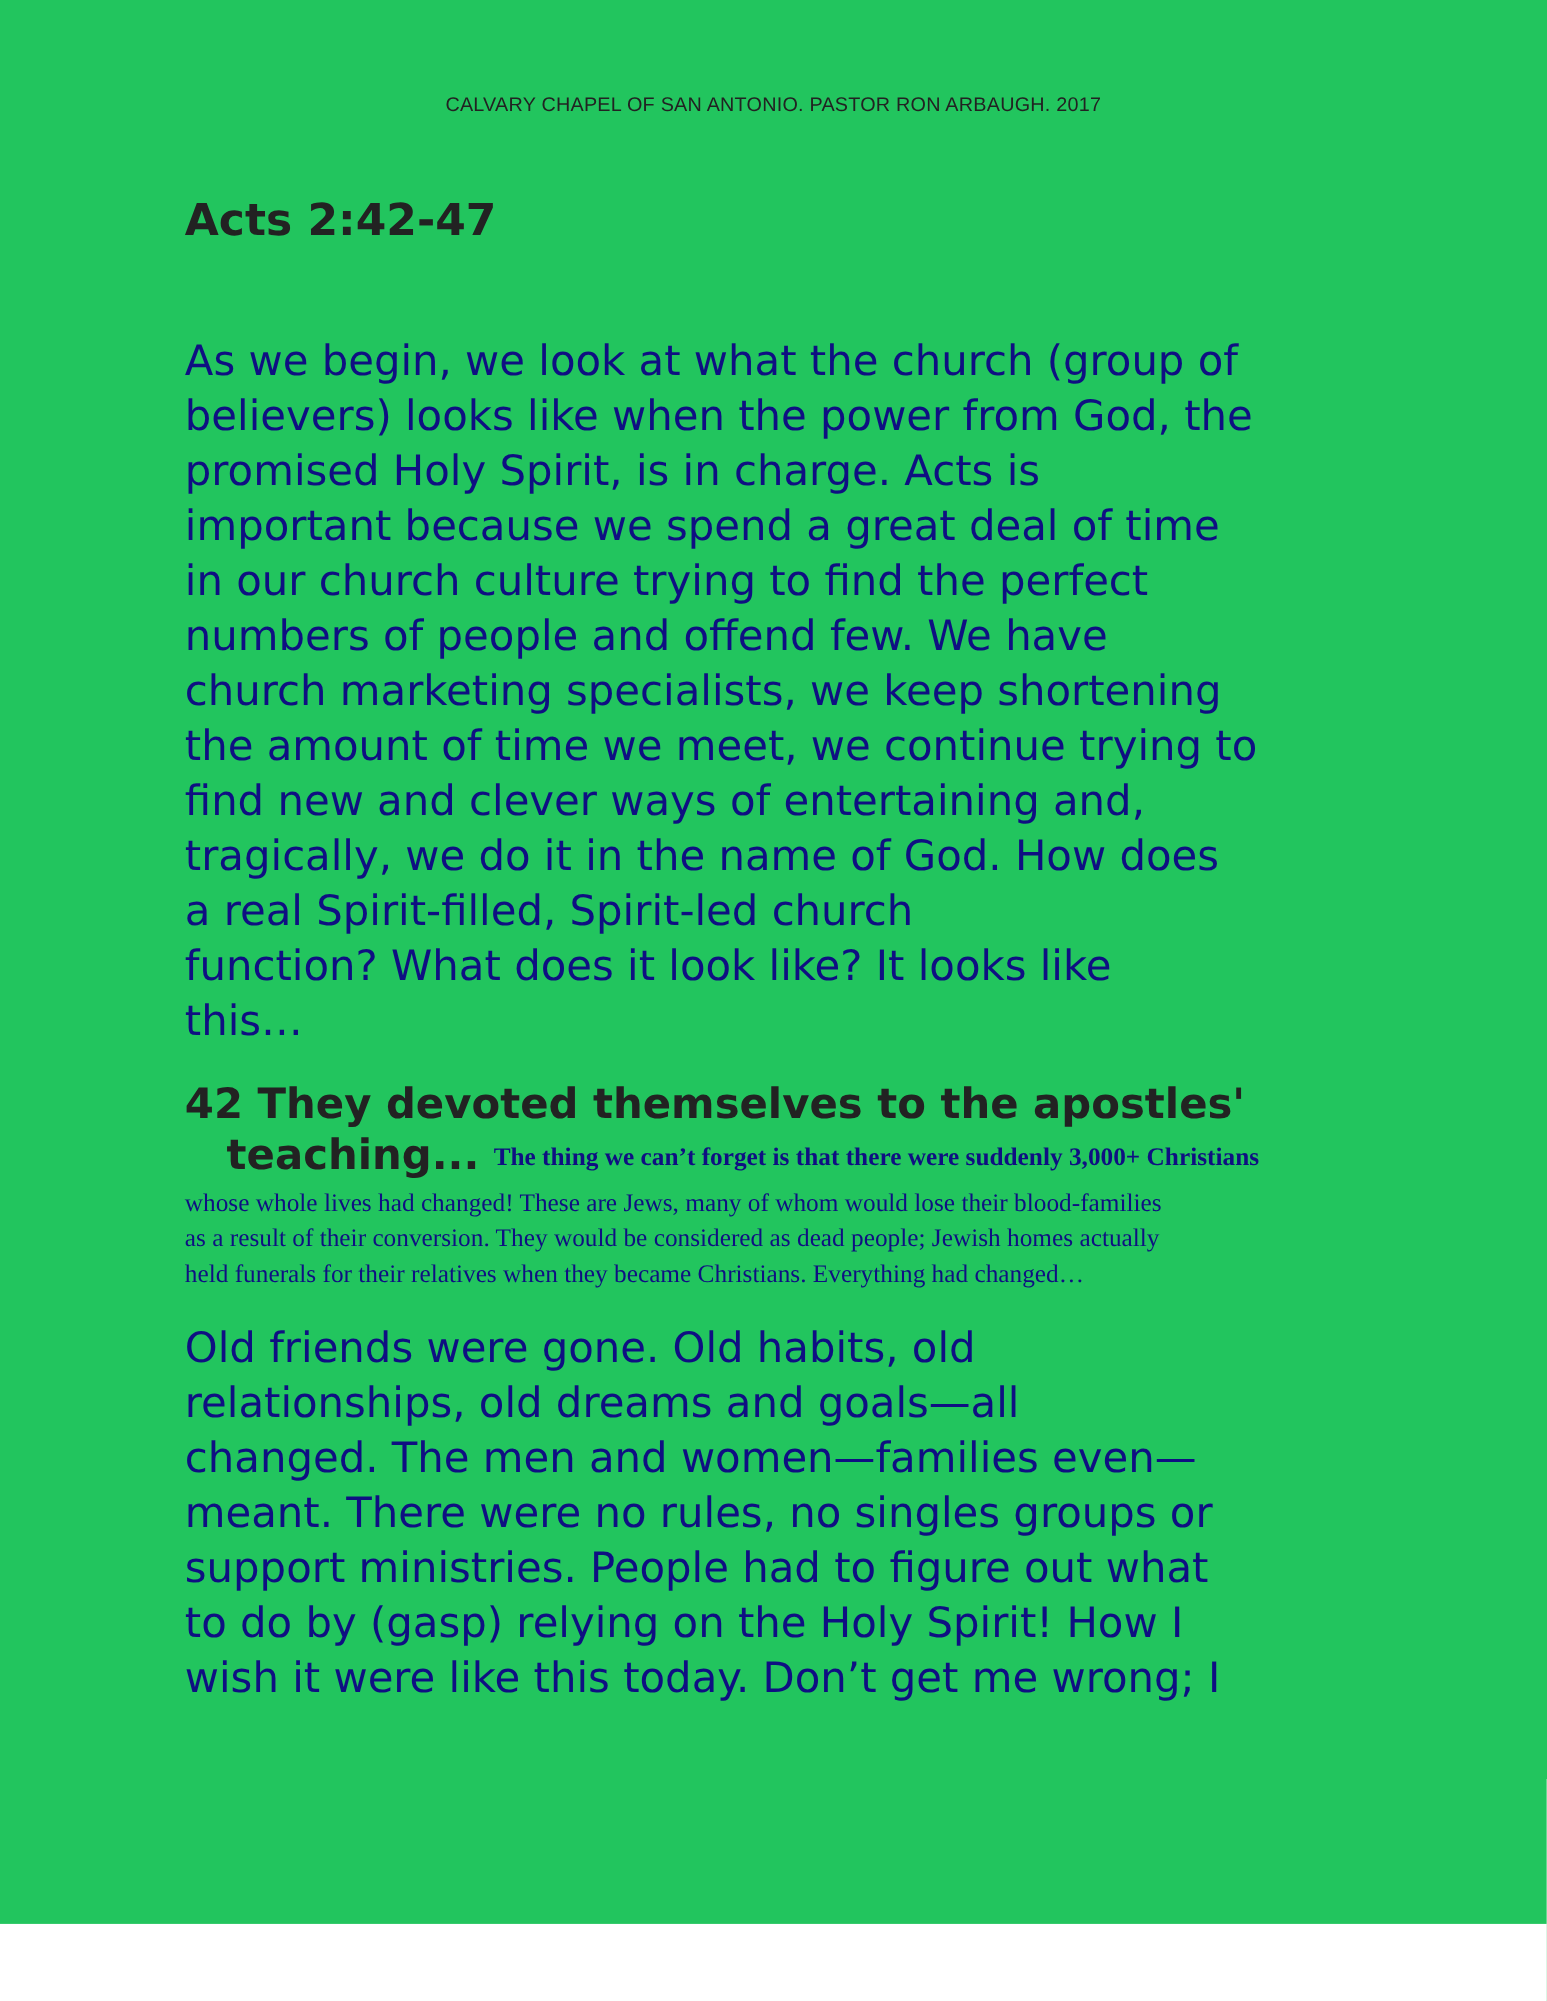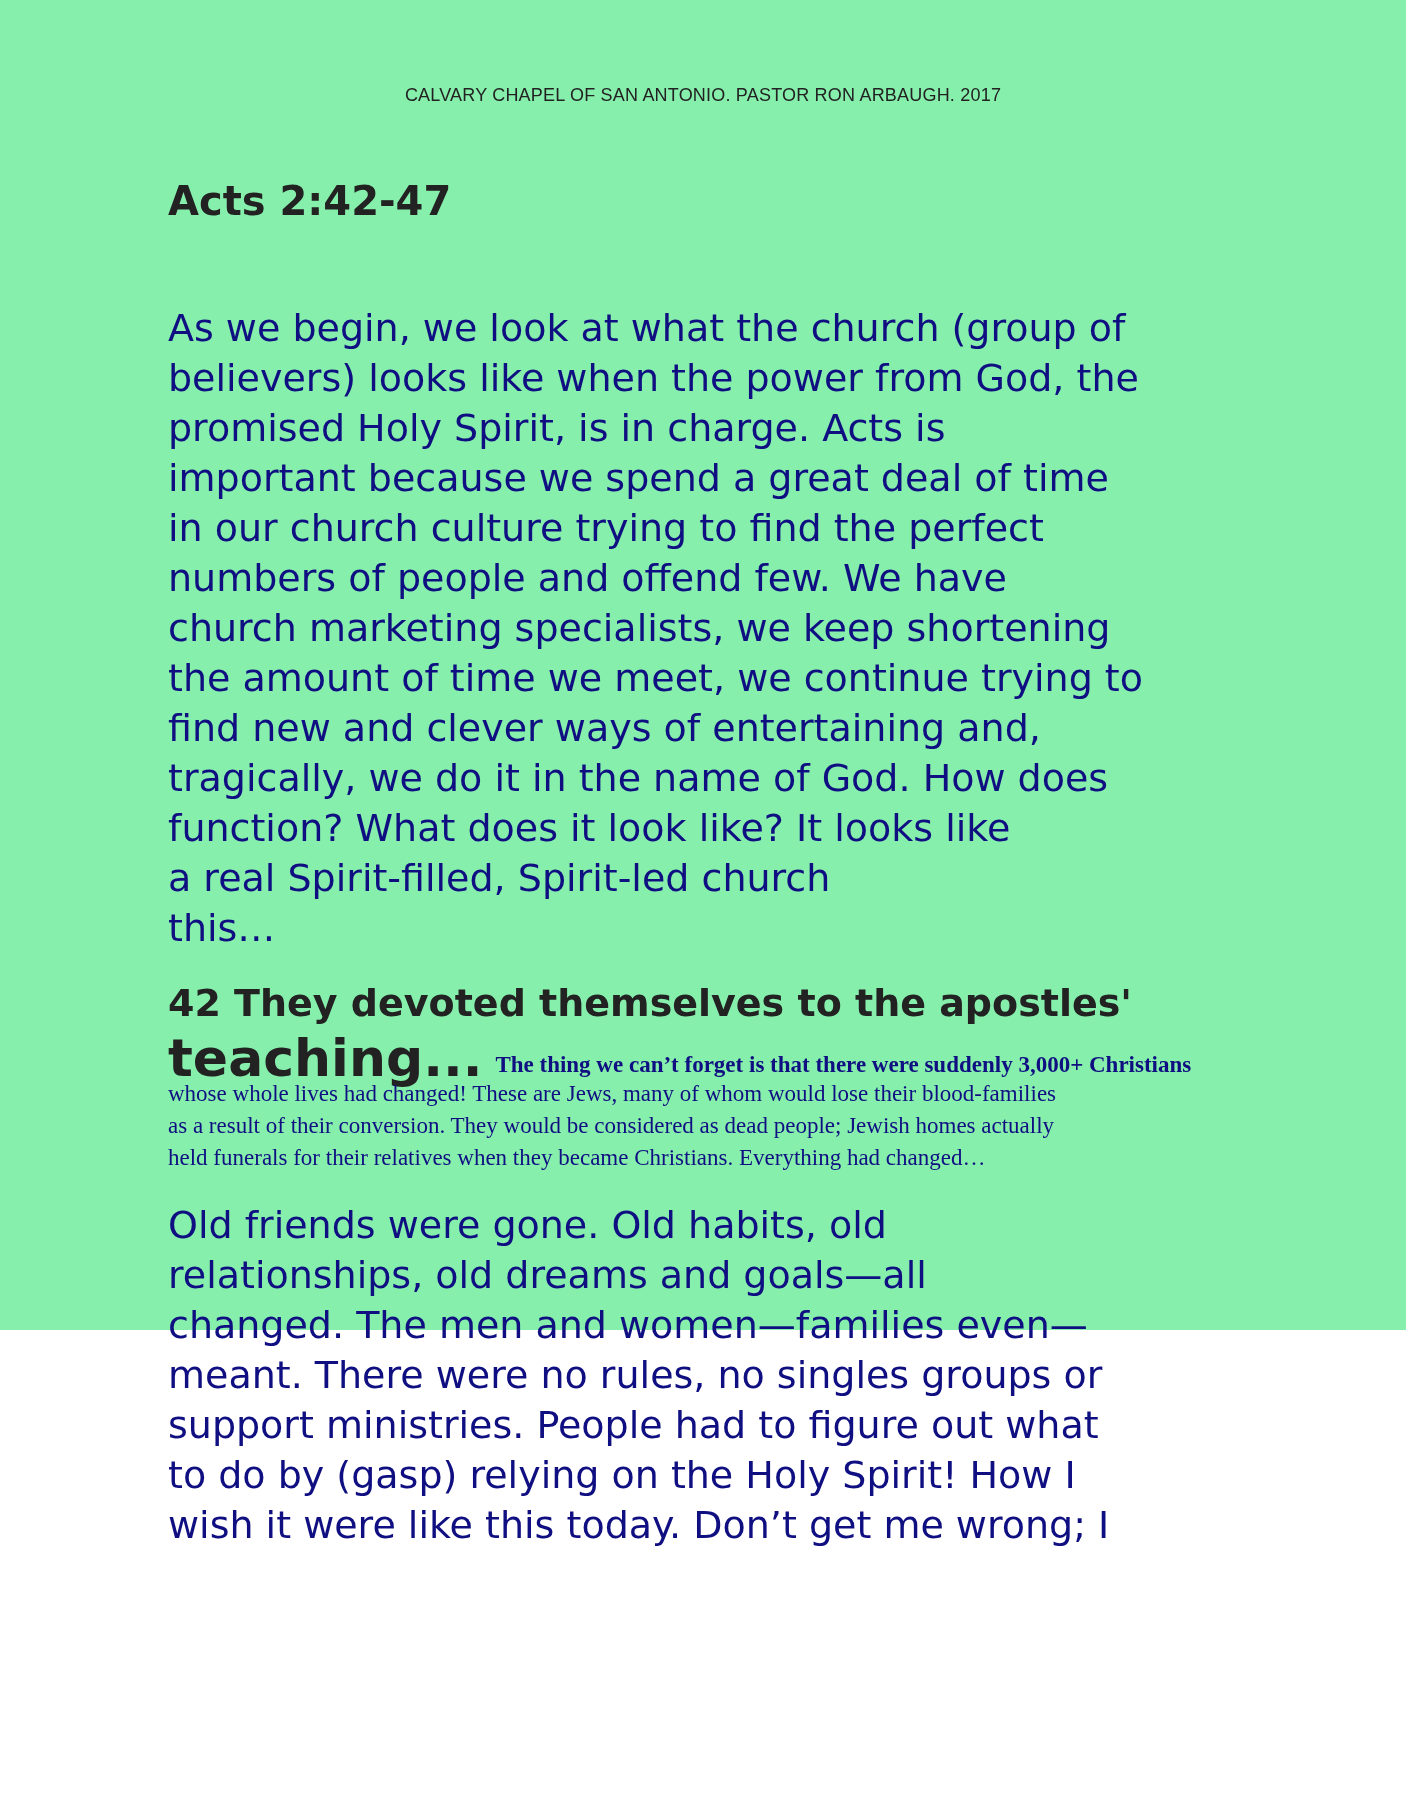--- a/index.html
+++ b/index.html
@@ -1,38 +1,38 @@
 <!DOCTYPE html>
 <html><head>
 <meta charset="utf-8">
 <style>
   html, body { margin: 0; padding: 0; background: #ffffff; }
   body { width: 1406px; height: 1819px; position: relative; overflow: hidden; }
-  .page { position: absolute; left: 0; top: 0; width: 1406px; height: 1330px; background: #86efac; }
+  .page { position: absolute; left: 0; top: 0; width: 1406px; height: 1749px; background: #22c55e; }
   .header {
     position: absolute; top: 85px; left: 0; width: 1406px; text-align: center;
     font-family: "Liberation Sans", sans-serif; font-size: 18px; color: #222222; letter-spacing: 0.2px;
   }
   .title {
     position: absolute; left: 168px; top: 178px;
     font-family: "DejaVu Sans", sans-serif; font-weight: bold; font-size: 40px; color: #222222;
   }
   .para {
     position: absolute; left: 168px;
     font-family: "DejaVu Sans", sans-serif; font-size: 38px; color: #0f0f82; line-height: 50px;
   }
   .para .line { display: block; white-space: nowrap; }
   .verse {
     position: absolute; left: 168px; top: 978px;
     font-family: "DejaVu Sans", sans-serif; font-weight: bold; font-size: 38px; color: #222222;
     line-height: 50px; white-space: nowrap;
   }
   .verse-line2 { position: absolute; left: 168px; top: 1028px; white-space: nowrap; }
   .verse-inline {
-    font-family: "DejaVu Sans", sans-serif; font-weight: bold; font-size: 52px; color: #222222;
+    font-family: "DejaVu Sans", sans-serif; font-weight: bold; font-size: 38px; color: #222222; margin-left: 38px;
   }
   .note-inline {
     font-family: "Liberation Serif", serif; font-size: 23px; color: #0f0f82; margin-left: 13px;
     vertical-align: 4px;
     font-weight: bold;
   }
   .note {
     position: absolute; left: 168px; top: 1078px;
     font-family: "Liberation Serif", serif; font-size: 23px; color: #0f0f82; line-height: 32px;
   }
@@ -51,22 +51,22 @@
     <span class="line">As we begin, we look at what the church (group of</span>
     <span class="line">believers) looks like when the power from God, the</span>
     <span class="line">promised Holy Spirit, is in charge.  Acts is</span>
     <span class="line">important because we spend a great deal of time</span>
     <span class="line">in our church culture trying to find the perfect</span>
     <span class="line">numbers of people and offend few.  We have</span>
     <span class="line">church marketing specialists, we keep shortening</span>
     <span class="line">the amount of time we meet, we continue trying to</span>
     <span class="line">find new and clever ways of entertaining and,</span>
     <span class="line">tragically, we do it in the name of God.  How does</span>
+    <span class="line">a real Spirit-filled, Spirit-led church</span>
     <span class="line">function?  What does it look like?  It looks like</span>
-    <span class="line">a real Spirit-filled, Spirit-led church</span>
     <span class="line">this…</span>
   </div>
 
   <div class="verse">42 They devoted themselves to the apostles'</div>
 
   <div class="verse-line2">
     <span class="verse-inline">teaching...</span><span class="note-inline">The thing we can’t forget is that there were suddenly 3,000+ Christians</span>
   </div>
 
   <div class="note">

